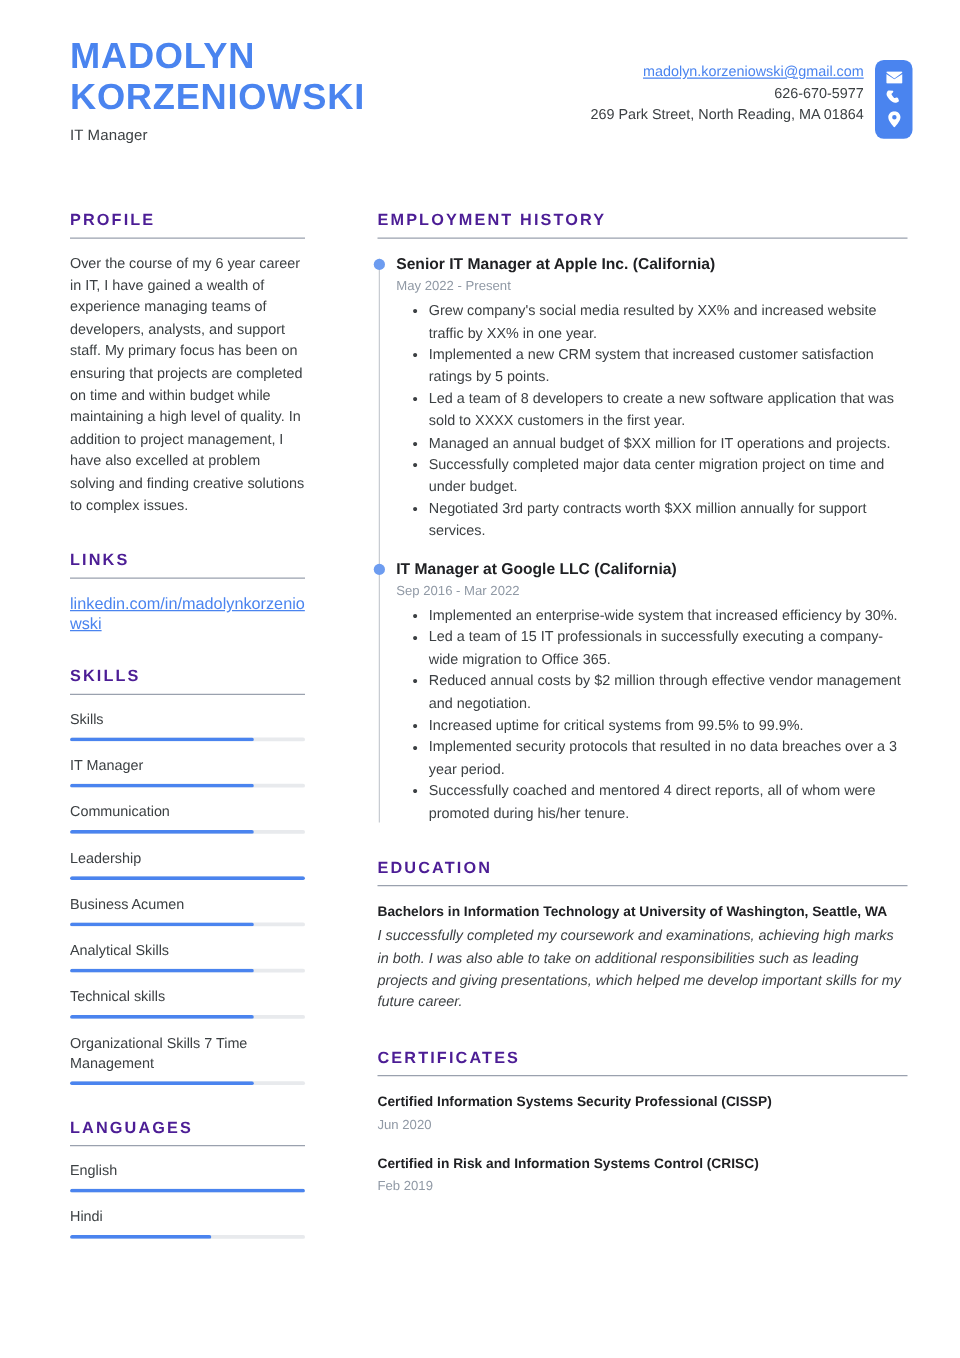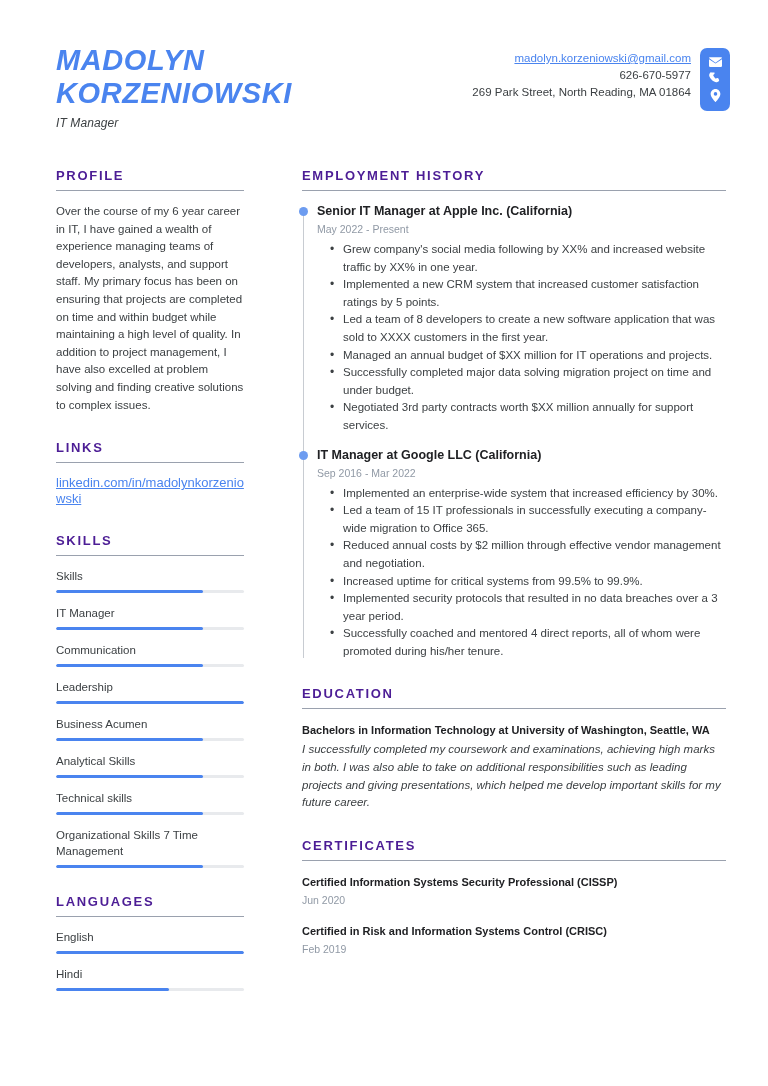--- a/index.html
+++ b/index.html
@@ -28,23 +28,22 @@
   .header {
     position: absolute;
     left: 0; top: 0;
     width: 768px;
     height: 148px;
   }
 
   .name-block {
     position: absolute;
     left: 56px;
-    top: 44px;
+    top: 29px;
     width: 380px;
-    font-style: italic;
   }
 
   .name-line {
     color: #4a84ef;
     font-size: 29px;
     font-weight: bold;
     letter-spacing: 0.6px;
     line-height: 33px;
     white-space: nowrap;
   }
@@ -383,25 +382,25 @@
       <div class="sec-head">EMPLOYMENT HISTORY</div>
       <div class="sec-rule"></div>
       <div class="timeline">
         <div class="timeline-line"></div>
         <div id="jobs-list">
             <div class="job">
               <span class="job-dot"></span>
               <div class="job-head">Senior IT Manager at Apple Inc. (California)</div>
               <div class="job-date">May 2022 - Present</div>
               <ul class="job-bullets">
-                <li>Grew company's social media following by XX% and increased website traffic by XX% in one year.</li>
+                <li>Grew company's social media resulted by XX% and increased website traffic by XX% in one year.</li>
                 <li>Implemented a new CRM system that increased customer satisfaction ratings by 5 points.</li>
                 <li>Led a team of 8 developers to create a new software application that was sold to XXXX customers in the first year.</li>
                 <li>Managed an annual budget of $XX million for IT operations and projects.</li>
-                <li>Successfully completed major data solving migration project on time and under budget.</li>
+                <li>Successfully completed major data center migration project on time and under budget.</li>
                 <li>Negotiated 3rd party contracts worth $XX million annually for support services.</li>
               </ul>
             </div>
             <div class="job">
               <span class="job-dot"></span>
               <div class="job-head">IT Manager at Google LLC (California)</div>
               <div class="job-date">Sep 2016 - Mar 2022</div>
               <ul class="job-bullets">
                 <li>Implemented an enterprise-wide system that increased efficiency by 30%.</li>
                 <li>Led a team of 15 IT professionals in successfully executing a company-wide migration to Office 365.</li>

